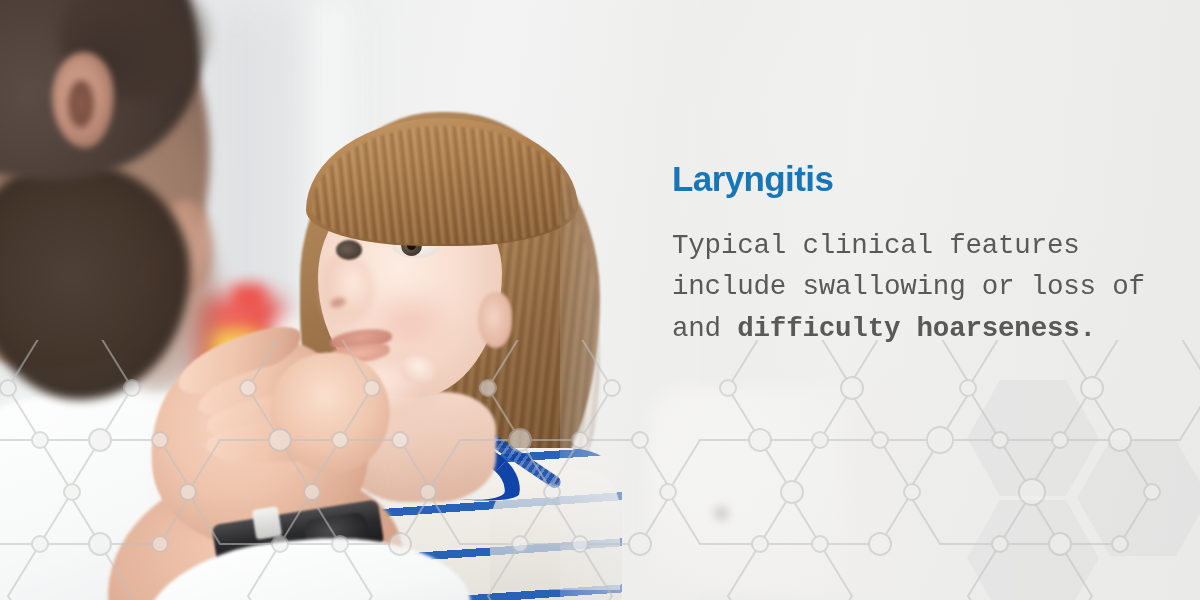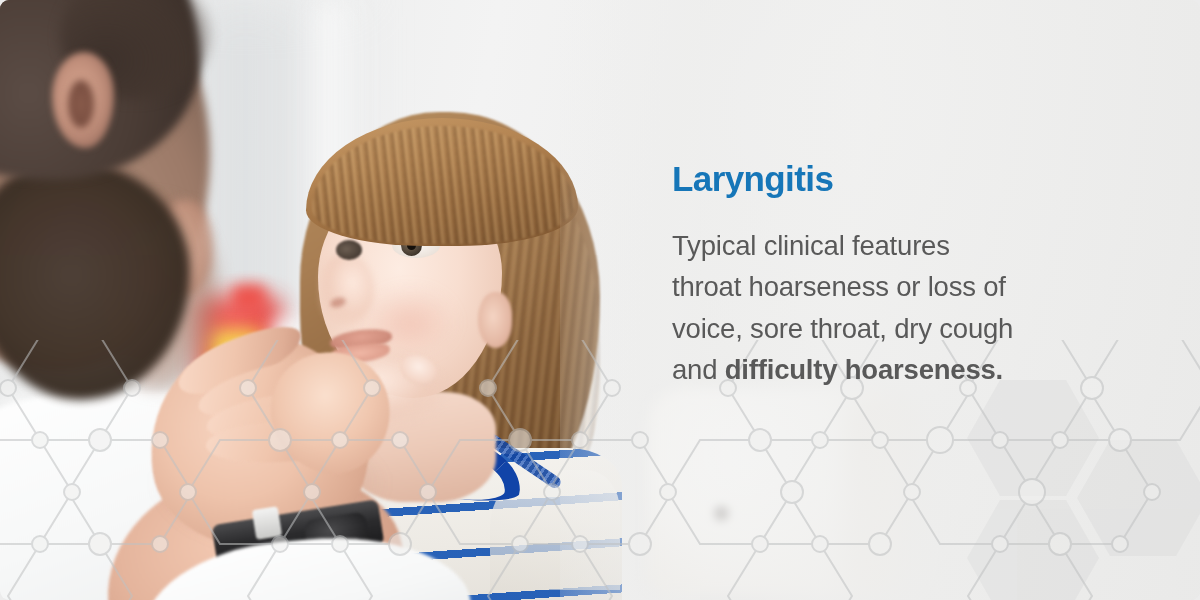--- a/index.html
+++ b/index.html
@@ -10,21 +10,20 @@
     font-family:"Liberation Sans", sans-serif;
     background:#ececec;
   }
 
   #banner {
     position:relative;
     width:1200px; height:600px;
     overflow:hidden;
     background:
       radial-gradient(ellipse 700px 520px at 78% 18%, #f2f2f2 0%, #ececeb 55%, #e6e6e5 100%);
-    border-radius: 9px;
   }
 
   
   .photo-layer { position:absolute; inset:0; }
 
   
   .clinic-wall {
     position:absolute; left:0; top:0; width:700px; height:600px;
     background:
       linear-gradient(100deg, #e9eaea 0%, #eceded 30%, #f3f3f3 62%, #ededec 100%);
@@ -436,21 +435,21 @@
     line-height:1.1;
   }
   .body-copy {
     margin-top:26px;
     font-size:27.5px;
     line-height:41.5px;
     letter-spacing:-0.2px;
     font-weight:400;
   }
   .body-copy .bold { font-weight:bold; }
-  .body-line { display:block; white-space:nowrap; }
+  .body-line { display:block; white-space:nowrap;font-family:Liberation Mono, monospace; }
 </style>
 </head>
 <body>
 
 <div id="banner">
 
   <div class="photo-layer">
 
     <div class="clinic-wall"></div>
     <div class="wall-band"></div>
@@ -622,19 +621,18 @@
       <circle cx="1060" cy="204" r="11"></circle>
       <circle cx="1120" cy="204" r="8"></circle>
     </g>
   </svg>
 
   <div class="text-panel">
     <div class="headline" style="color: rgb(22, 118, 184);">Laryngitis</div>
 
     <div class="body-copy" style="color: rgb(89, 89, 89);">
       <span class="body-line">Typical clinical features</span>
-      <span class="body-line">throat hoarseness or loss of</span>
-      <span class="body-line">voice, sore throat, dry cough</span>
+      <span class="body-line">include swallowing or loss of</span>
       <span class="body-line"><span>and </span><span class="bold">difficulty hoarseness.</span></span>
     </div>
   </div>
 
 </div>
 
 </body></html>

